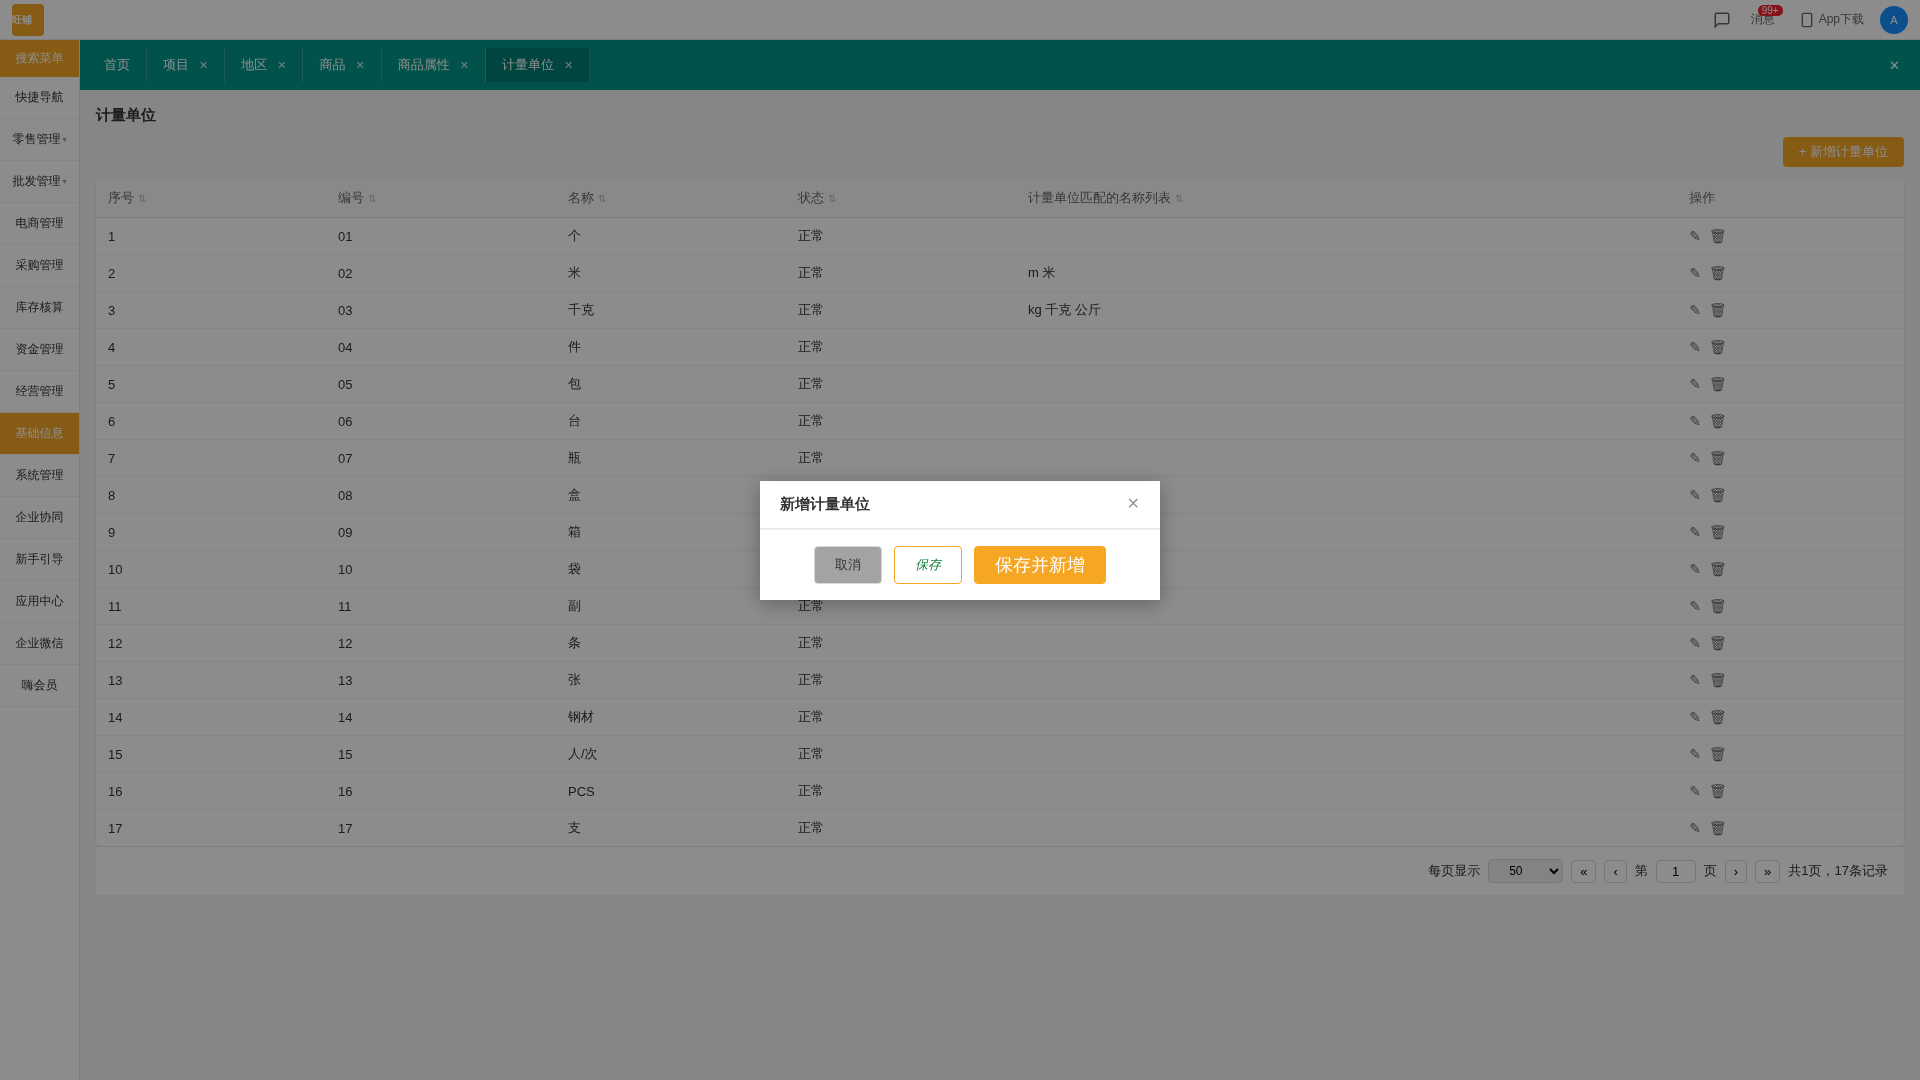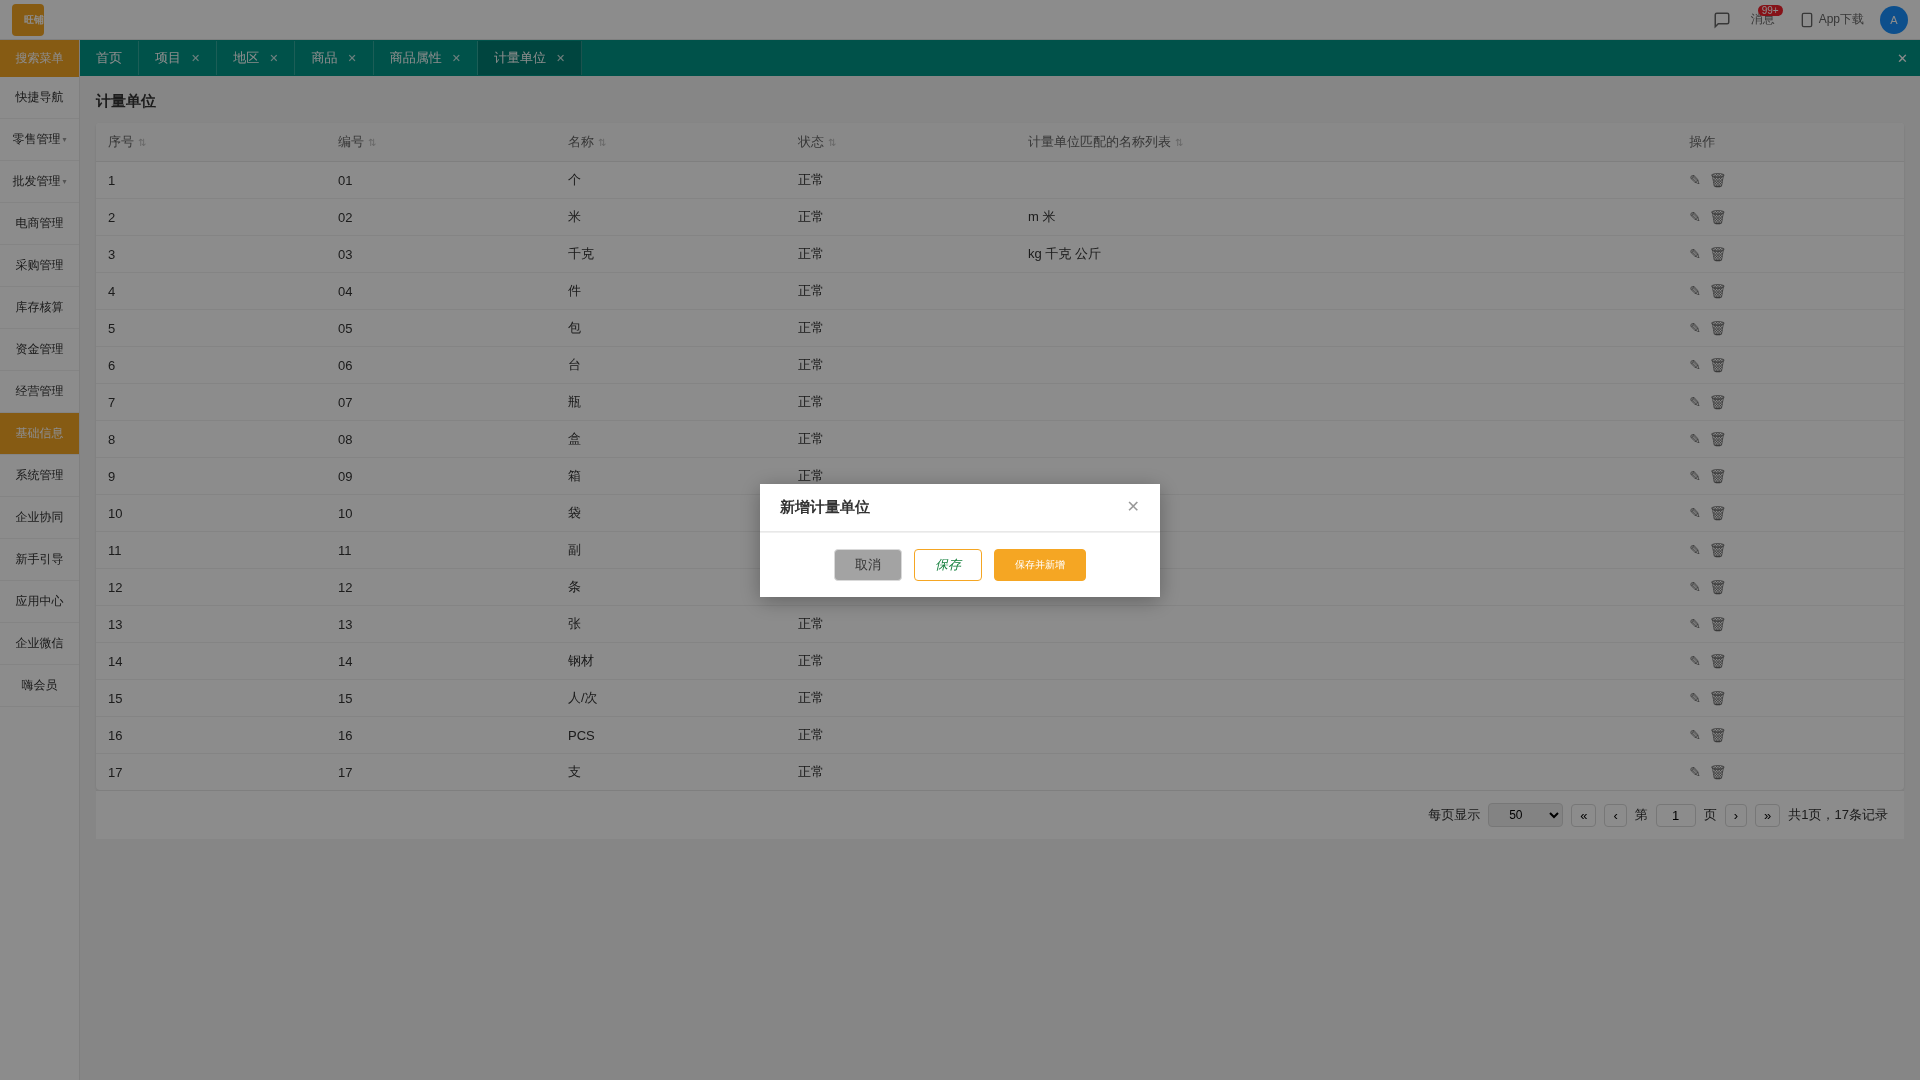--- a/index.html
+++ b/index.html
@@ -2,42 +2,42 @@
 <html><head>
   <meta charset="utf-8">
   <style>
     * { box-sizing: border-box; margin: 0; padding: 0; }
     body { font-family: 'Microsoft YaHei', Arial, sans-serif; font-size: 13px; background: #f0f2f5; color: #333; height: 1080px; width: 1920px; overflow: hidden; }
 
     
     .app-wrapper { display: flex; flex-direction: column; height: 1080px; width: 1920px; }
     .top-bar { height: 40px; background: #fff; display: flex; align-items: center; padding: 0 12px; border-bottom: 1px solid #e8e8e8; justify-content: space-between; }
     .top-bar-left { display: flex; align-items: center; gap: 8px; }
-    .logo-icon { width: 32px; height: 32px; background: #f5a623; border-radius: 4px; display: flex; align-items: center; justify-content: flex-end; color: white; font-weight: bold; font-size: 12px; }
+    .logo-icon { width: 32px; height: 32px; background: #f5a623; border-radius: 4px; display: flex; align-items: center; justify-content: flex-start; color: white; font-weight: bold; font-size: 12px; }
     .top-bar-right { display: flex; align-items: center; gap: 16px; }
     .top-badge { position: relative; display: flex; align-items: center; gap: 20px; color: #666; font-size: 12px; cursor: pointer; }
     .badge-count { background: #f5222d; color: white; border-radius: 10px; font-size: 10px; padding: 0 4px; min-width: 16px; text-align: center; position: absolute; top: -6px; right: -8px; }
     .app-download { display: flex; align-items: center; gap: 4px; color: #666; font-size: 12px; cursor: pointer; }
     .avatar { width: 28px; height: 28px; background: #1890ff; border-radius: 50%; display: flex; align-items: center; justify-content: center; color: white; font-size: 11px; cursor: pointer; }
 
     .main-layout { display: flex; flex: 1; overflow: hidden; }
 
     
     .sidebar { width: 80px; background: #fff; border-right: 1px solid #e8e8e8; display: flex; flex-direction: column; overflow-y: auto; }
     .sidebar-search { padding: 10px 8px; background: #f5a623; color: white; text-align: center; font-size: 12px; cursor: pointer; }
     .sidebar-item { padding: 12px 4px; text-align: center; font-size: 12px; color: #333; cursor: pointer; border-bottom: 1px solid #f0f0f0; position: relative; }
     .sidebar-item.active { background: #f5a623; color: white; }
     .sidebar-item .arrow { font-size: 8px; color: #999; }
     .sidebar-item.has-sub { display: flex; align-items: center; justify-content: center; gap: 2px; }
 
     
     .content-area { flex: 1; display: flex; flex-direction: column; overflow: hidden; }
 
     
-    .tabs-bar { background: #009688; display: flex; align-items: center; padding: 0; min-height: 36px; }
+    .tabs-bar { background: #009688; display: flex; align-items: center; padding: 8px; min-height: 36px; }
     .tab-item { display: flex; align-items: center; padding: 8px 16px; color: white; font-size: 13px; cursor: pointer; border-right: 1px solid rgba(255,255,255,0.2); gap: 6px; white-space: nowrap; }
     .tab-item.active { background: rgba(0,0,0,0.15); }
     .tab-item .tab-close { font-size: 11px; color: rgba(255,255,255,0.8); cursor: pointer; margin-left: 4px; }
     .tabs-close-all { margin-left: auto; padding: 8px 12px; color: white; cursor: pointer; }
 
     
     .page-content { flex: 1; padding: 16px; overflow-y: auto; background: #f5f5f5; position: relative; }
     .page-title { font-size: 15px; font-weight: bold; color: #333; margin-bottom: 12px; }
 
     
@@ -69,21 +69,21 @@
     .modal-close { cursor: pointer; color: #999; font-size: 16px; line-height: 1; }
     .modal-body { padding: 24px 20px; }
     .form-row { display: flex; align-items: center; margin-bottom: 20px; }
     .form-label { width: 60px; text-align: right; margin-right: 10px; color: #333; font-size: 13px; }
     .form-label.required::before { content: '* '; color: #f5222d; }
     .form-input { flex: 1; border: none; border-bottom: 1px solid #d9d9d9; padding: 6px 0; font-size: 13px; outline: none; color: #333; }
     .form-input.active-input { border-bottom-color: #f5a623; }
     .modal-footer { display: flex; justify-content: center; gap: 12px; padding: 16px 20px; border-top: 1px solid #f0f0f0; }
     .btn-cancel { border: 1px solid #d9d9d9; background: #a3a3a3; color: #333; padding: 6px 20px; border-radius: 4px; cursor: pointer; font-size: 13px; }
     .btn-save { background: white; color: #15803d; border: 1px solid #f5a623; padding: 6px 20px; border-radius: 4px; cursor: pointer; font-size: 13px; font-style: italic; }
-    .btn-save-new { background: #f5a623; color: white; border: 1px solid #f5a623; padding: 6px 20px; border-radius: 4px; cursor: pointer; font-size: 10px; }
+    .btn-save-new { background: #f5a623; color: white; border: 1px solid #f5a623; padding: 6px 20px; border-radius: 4px; cursor: pointer; font-size: 18px; }
   </style>
 </head>
 <body>
 
 <div class="app-wrapper">
 
   <div class="top-bar">
     <div class="top-bar-left">
       <div class="logo-icon">
         <span style="font-size:10px;">旺铺</span>
@@ -190,20 +190,23 @@
         <div class="tab-item active">
           <span>计量单位</span>
           <span class="tab-close">✕</span>
         </div>
         <div class="tabs-close-all">✕</div>
       </div>
 
       <div class="page-content">
         <div class="page-title">计量单位</div>
 
+        <div class="table-toolbar">
+          <button class="btn-add">+ 新增计量单位</button>
+        </div>
 
         <div class="data-table">
           <table>
             <thead>
               <tr>
                 <th>序号<span class="sort-icon">⇅</span></th>
                 <th>编号<span class="sort-icon">⇅</span></th>
                 <th>名称<span class="sort-icon">⇅</span></th>
                 <th>状态<span class="sort-icon">⇅</span></th>
                 <th>计量单位匹配的名称列表<span class="sort-icon">⇅</span></th>

